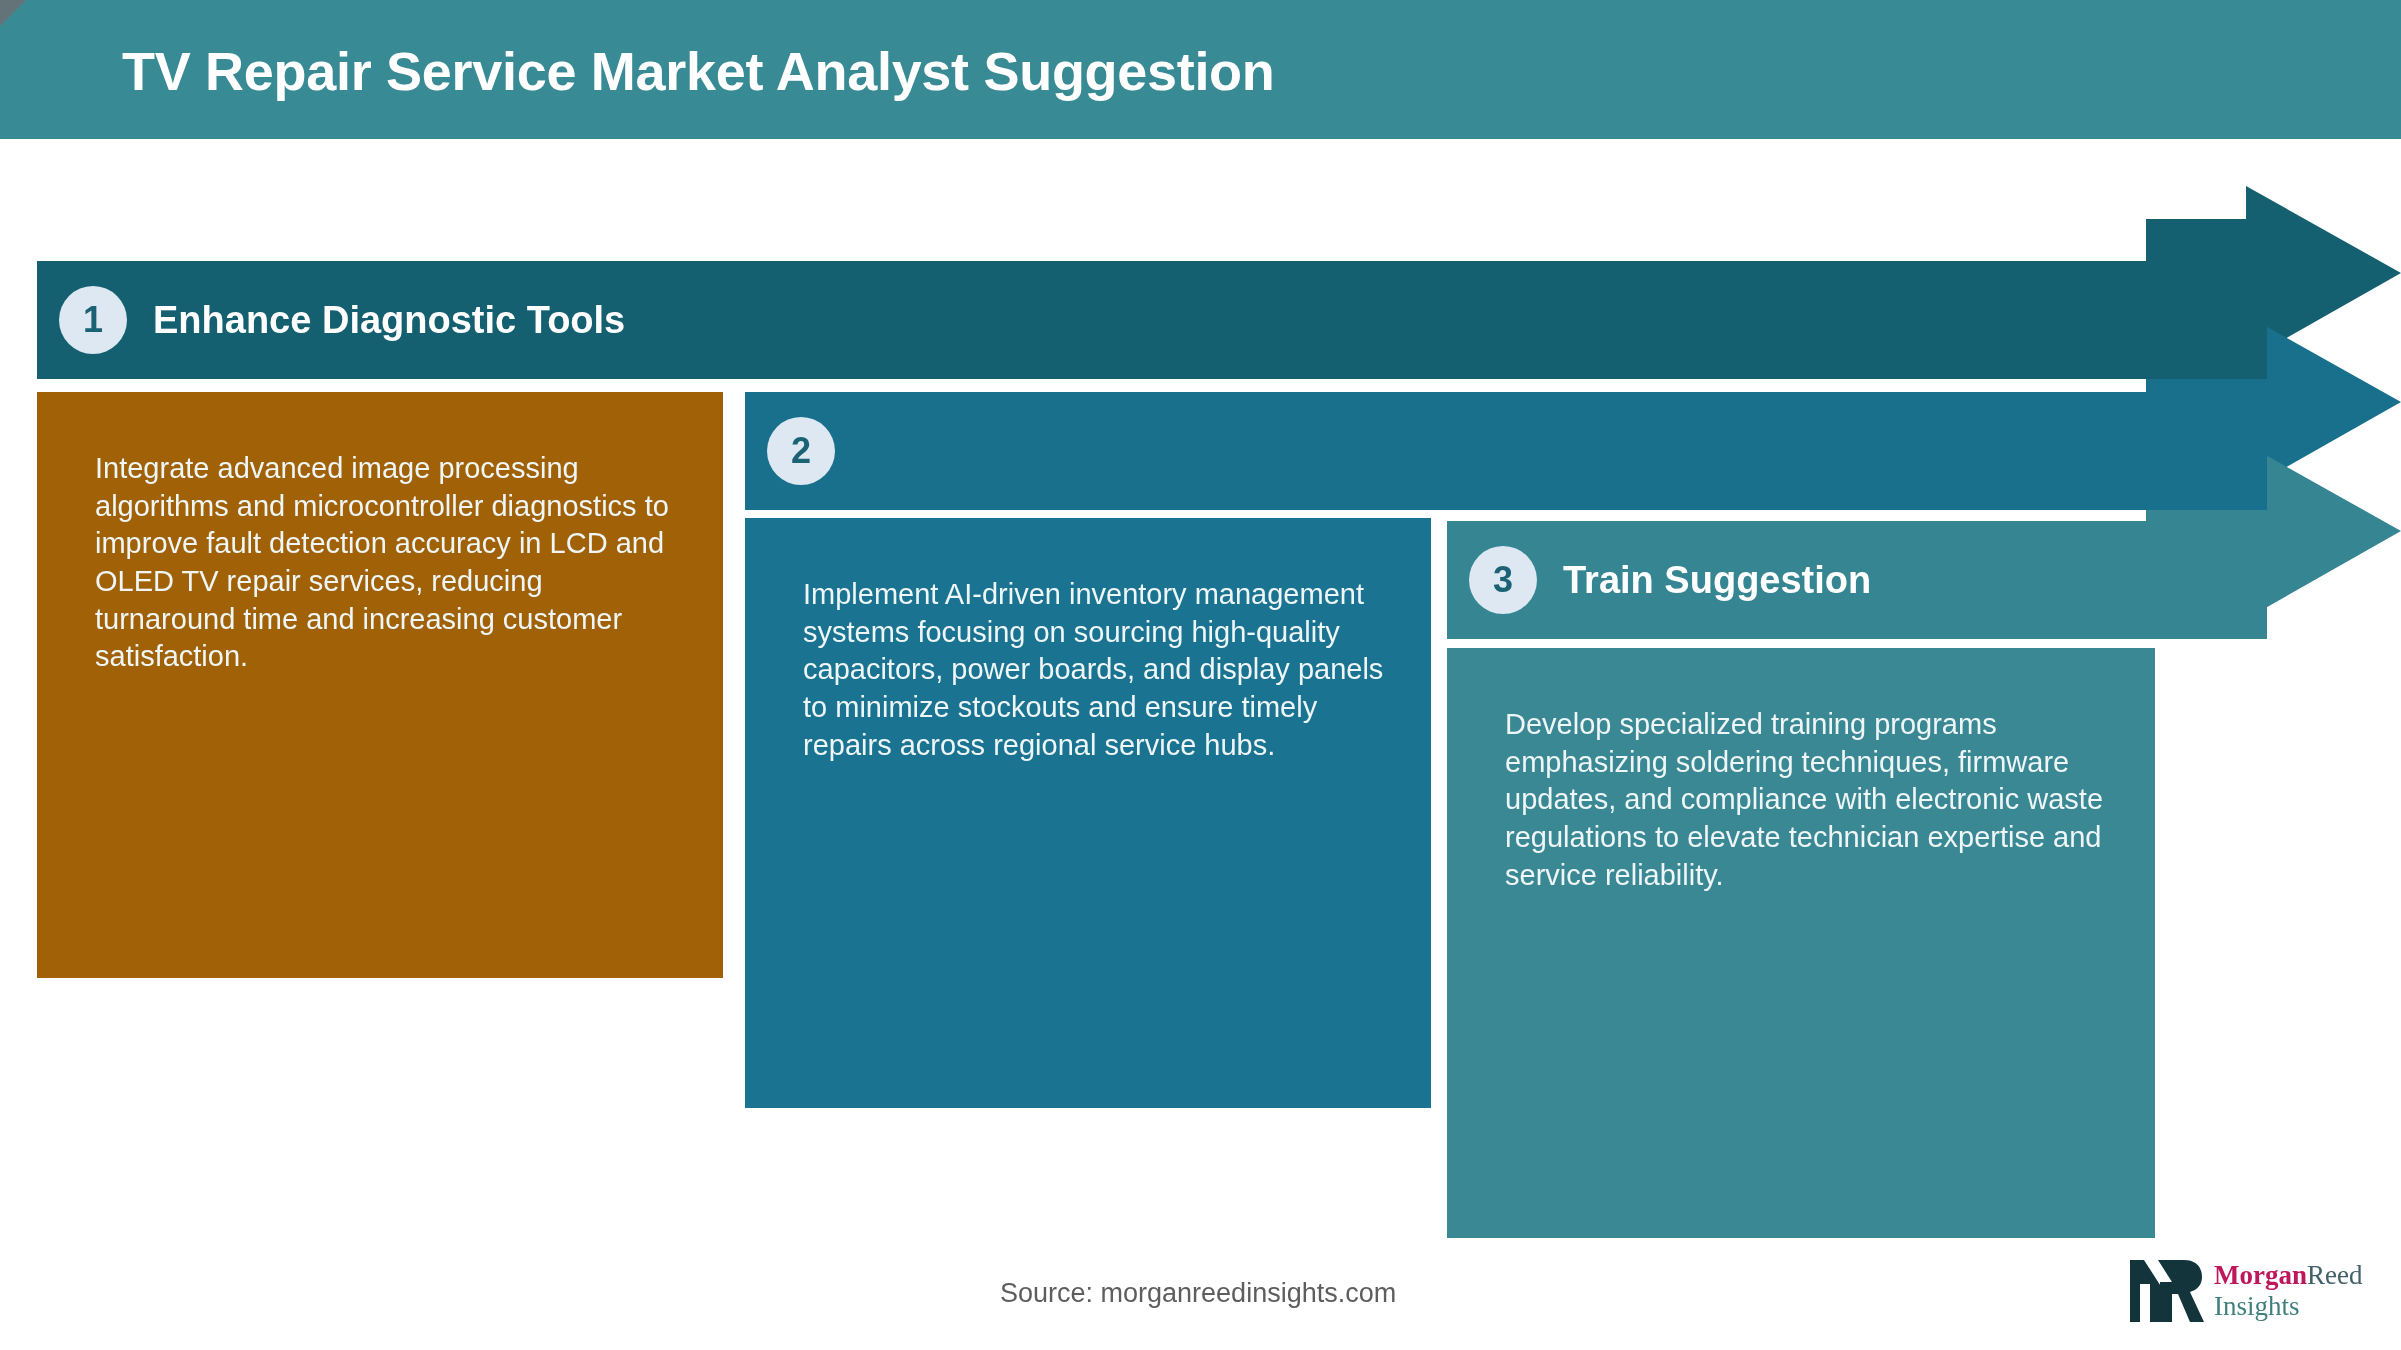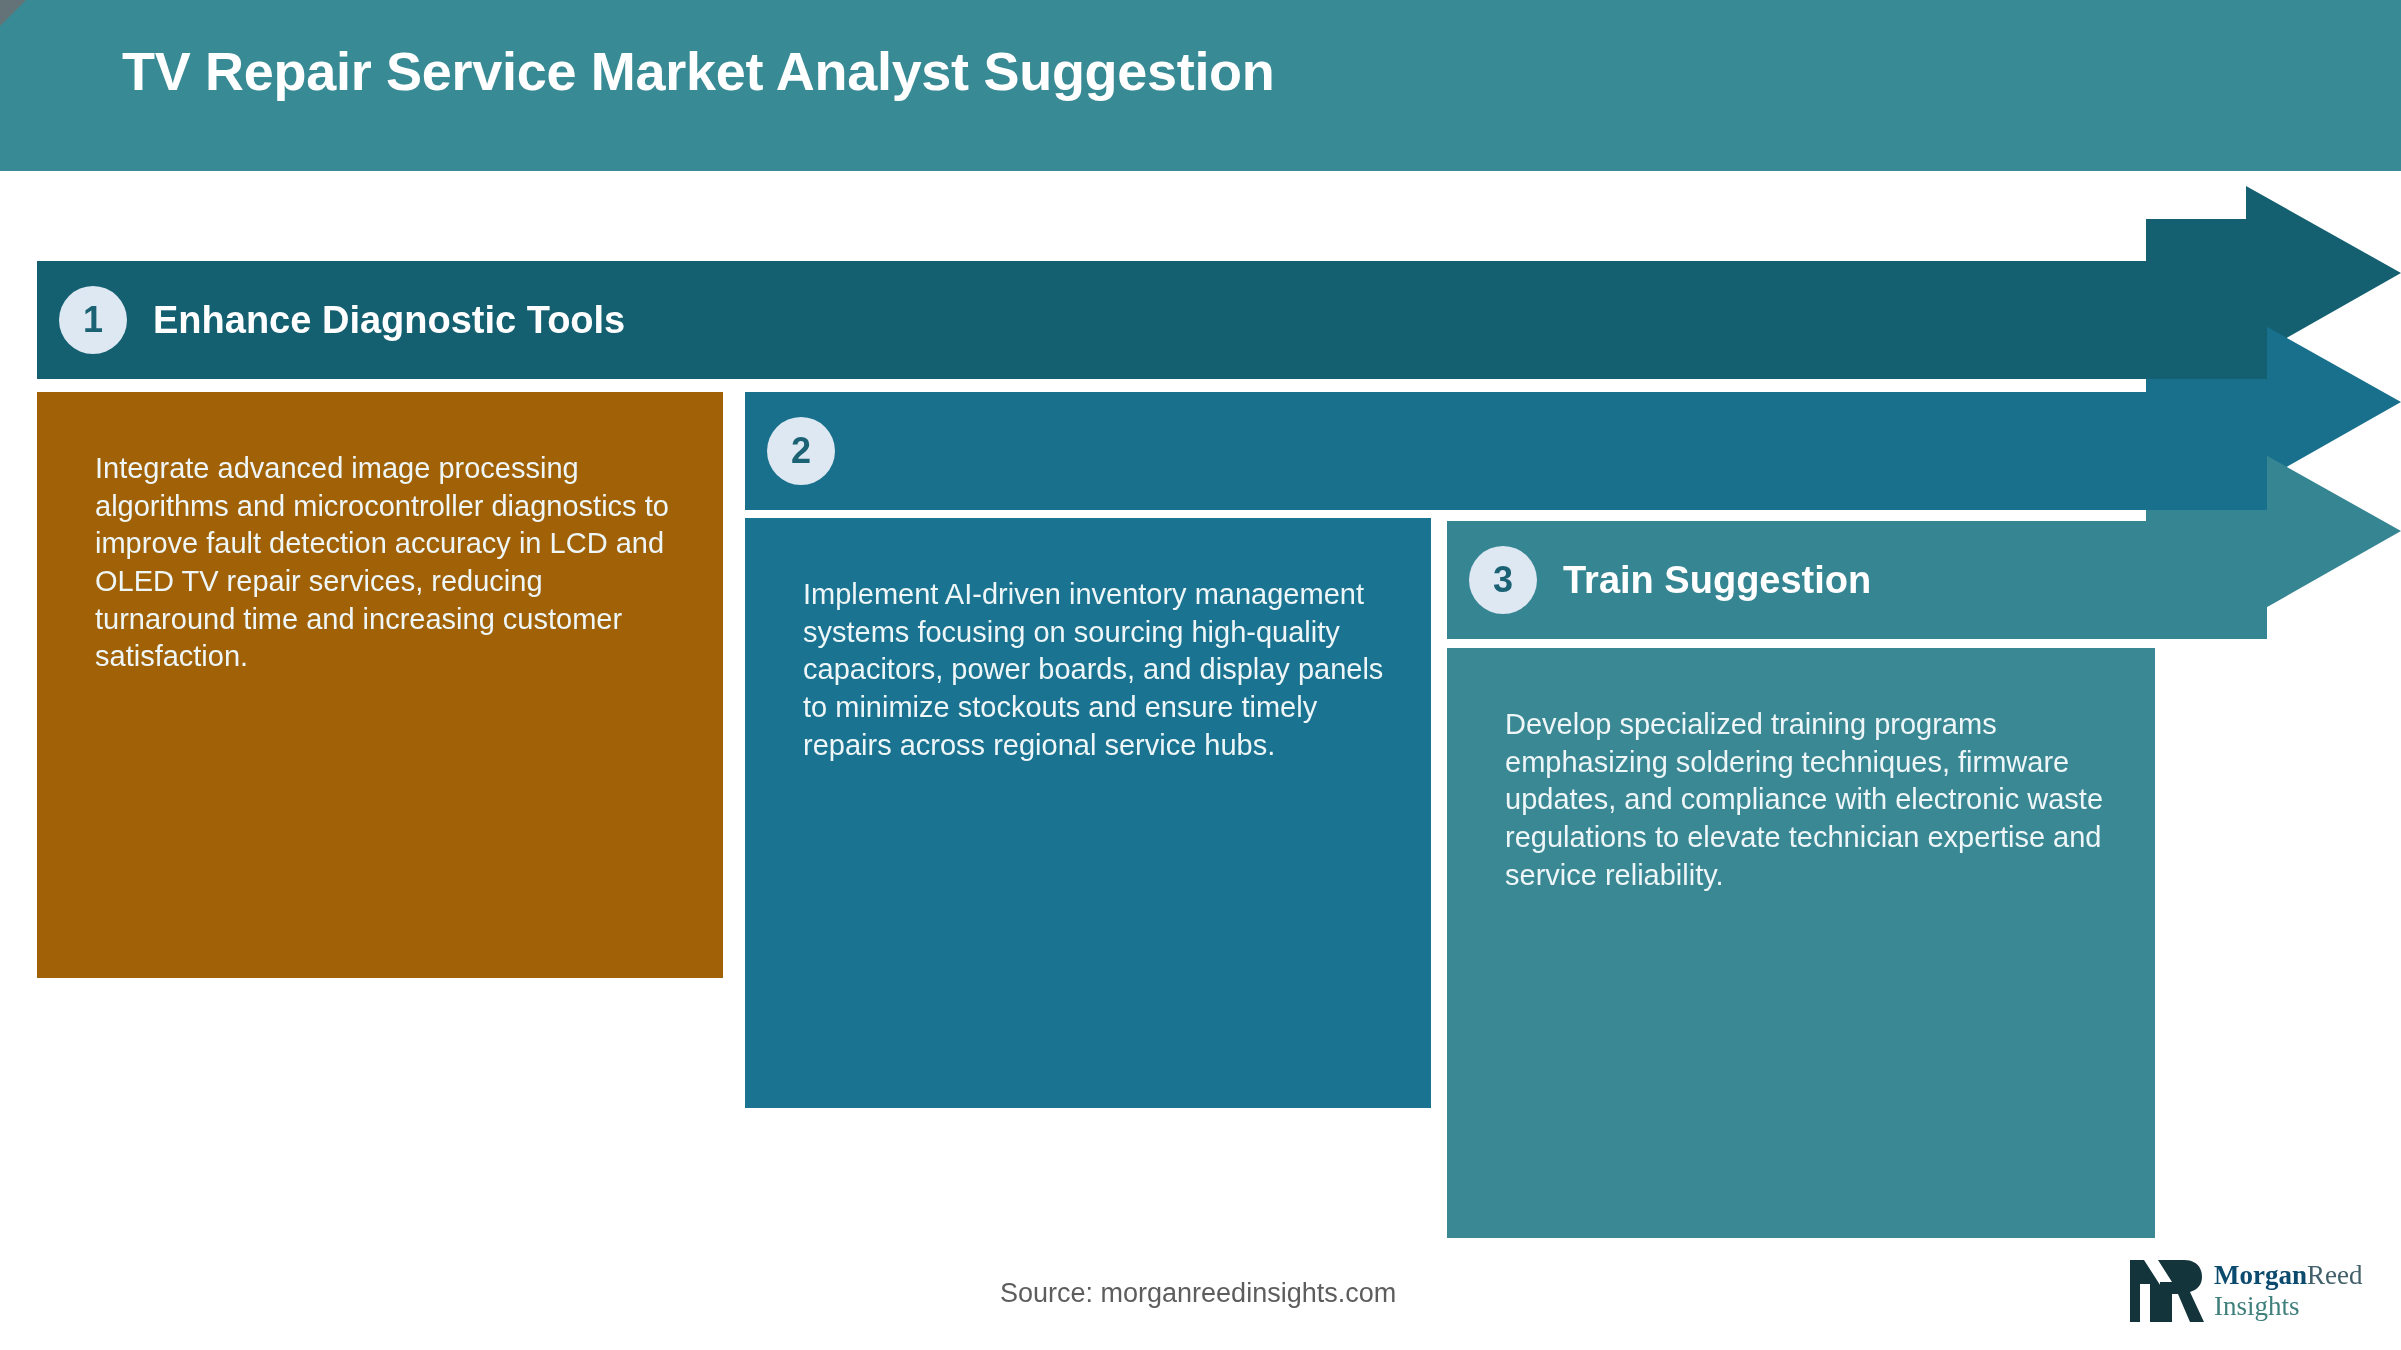--- a/index.html
+++ b/index.html
@@ -17,21 +17,21 @@
     background: #ffffff;
     overflow: hidden;
   }
 
   
   #header-banner {
     position: absolute;
     left: 0;
     top: 0;
     width: 2401px;
-    height: 171px;
+    height: 139px;
     background: #388a94;
   }
   #header-fold {
     position: absolute;
     left: 0;
     top: 0;
     width: 0;
     height: 0;
     border-top: 26px solid #6b6f72;
     border-right: 26px solid transparent;
@@ -123,21 +123,21 @@
     gap: 10px;
   }
   #logo-mark { display: block; }
   #logo-words {
     display: flex;
     flex-direction: column;
     line-height: 1.0;
     font-family: "Liberation Serif", serif;
   }
   .logo-line1 { font-size: 27px; white-space: nowrap; }
-  .logo-morgan { color: #0c4a6e; font-weight: bold; }
+  .logo-morgan { color: #be185d; font-weight: bold; }
   .logo-reed { color: #42606a; font-weight: normal; }
   .logo-line2 {
     font-size: 27px;
     color: #3f7f7c;
     margin-top: 4px;
   }
 </style>
 </head>
 <body>
 

